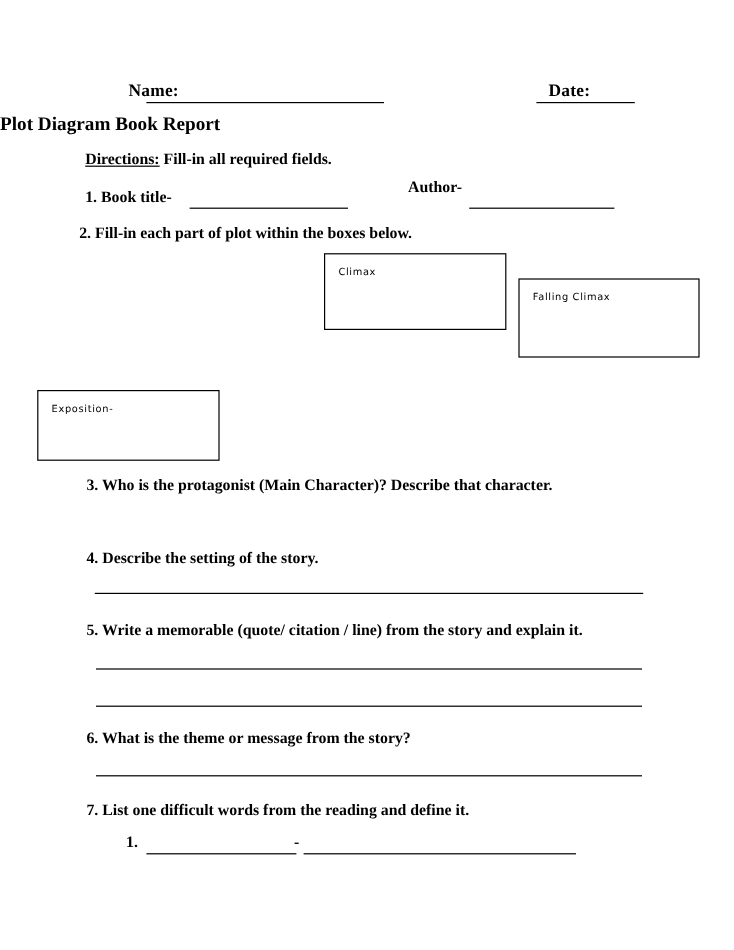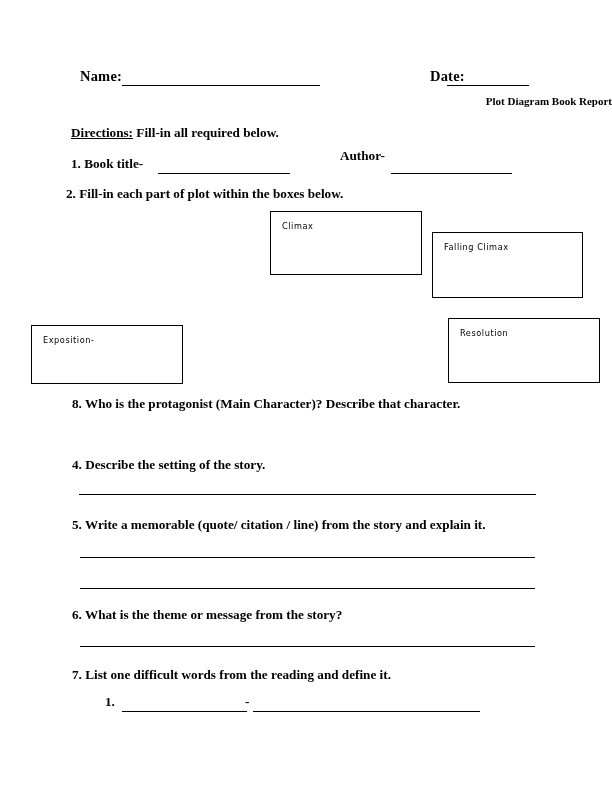--- a/index.html
+++ b/index.html
@@ -19,35 +19,36 @@
     overflow: hidden;
   }
   .abs { position: absolute; }
 
   
   .hdr-label {
     font-weight: bold;
     font-size: 14.5px;
     letter-spacing: 0.2px;
     white-space: nowrap;
+    margin-left: 27px;
   }
   .rule {
     border-bottom: 1.6px solid #000;
     height: 0;
   }
   .rule-thin {
     border-bottom: 1.1px solid #000;
     height: 0;
   }
 
   .doc-title {
     font-weight: bold;
-    font-size: 11px;
+    font-size: 16px;
     white-space: nowrap;
-    text-align: right;
+    text-align: left;
     width: 100%;
     left: 0;
   }
 
   .body-text {
     font-weight: bold;
     font-size: 13.2px;
     white-space: nowrap;
   }
   .directions-label {
@@ -91,21 +92,21 @@
 
   <div class="abs hdr-label" style="left:80px; top:68px;">Name:</div>
   <div class="abs rule" style="left:122px; top:85px; width:198px;"></div>
 
   <div class="abs hdr-label" style="left:430px; top:68px;">Date:</div>
   <div class="abs rule" style="left:447px; top:85px; width:82px;"></div>
 
   <div class="abs doc-title" style="top:95px;">Plot Diagram Book Report</div>
 
   <div class="abs body-text" style="left:71px; top:125px;">
-    <span class="directions-label">Directions:</span><span>&nbsp;</span><span>Fill-in all required below.</span>
+    <span class="directions-label">Directions:</span><span>&nbsp;</span><span>Fill-in all required fields.</span>
   </div>
 
   <div class="abs body-text" style="left:71px; top:156px;">1.  Book title-</div>
   <div class="abs rule" style="left:158px; top:173px; width:132px;"></div>
 
   <div class="abs body-text" style="left:340px; top:148px;">Author-</div>
   <div class="abs rule" style="left:391px; top:173px; width:121px;"></div>
 
   <div class="abs body-text" style="left:66px; top:186px;">2. Fill-in each part of plot within the boxes below.</div>
 
@@ -117,26 +118,23 @@
 
     <div class="abs plot-box" style="left:432px; top:232px; width:151px; height:66px; pointer-events:auto;">
       <span class="plot-box-label">Falling Climax</span>
     </div>
 
 
     <div class="abs plot-box" style="left:31px; top:325px; width:152px; height:59px; pointer-events:auto;">
       <span class="plot-box-label">Exposition-</span>
     </div>
 
-    <div class="abs plot-box" style="left:448px; top:318px; width:152px; height:65px; pointer-events:auto;">
-      <span class="plot-box-label">Resolution</span>
-    </div>
   </div>
 
-  <div class="abs body-text" style="left:72px; top:396px;">8. Who is the protagonist (Main Character)? Describe that character.</div>
+  <div class="abs body-text" style="left:72px; top:396px;">3. Who is the protagonist (Main Character)? Describe that character.</div>
 
   <div class="abs body-text" style="left:72px; top:457px;">4. Describe the setting of the story.</div>
   <div class="abs rule-thin" style="left:79px; top:494px; width:457px;"></div>
 
   <div class="abs body-text" style="left:72px; top:517px;text-align:center;">5. Write a memorable (quote/ citation / line) from the story and explain it.</div>
   <div class="abs rule-thin" style="left:80px; top:557px; width:455px;"></div>
   <div class="abs rule-thin" style="left:80px; top:588px; width:455px;"></div>
 
   <div class="abs body-text" style="left:72px; top:607px;">6. What is the theme or message from the story?</div>
   <div class="abs rule-thin" style="left:80px; top:646px; width:455px;"></div>

